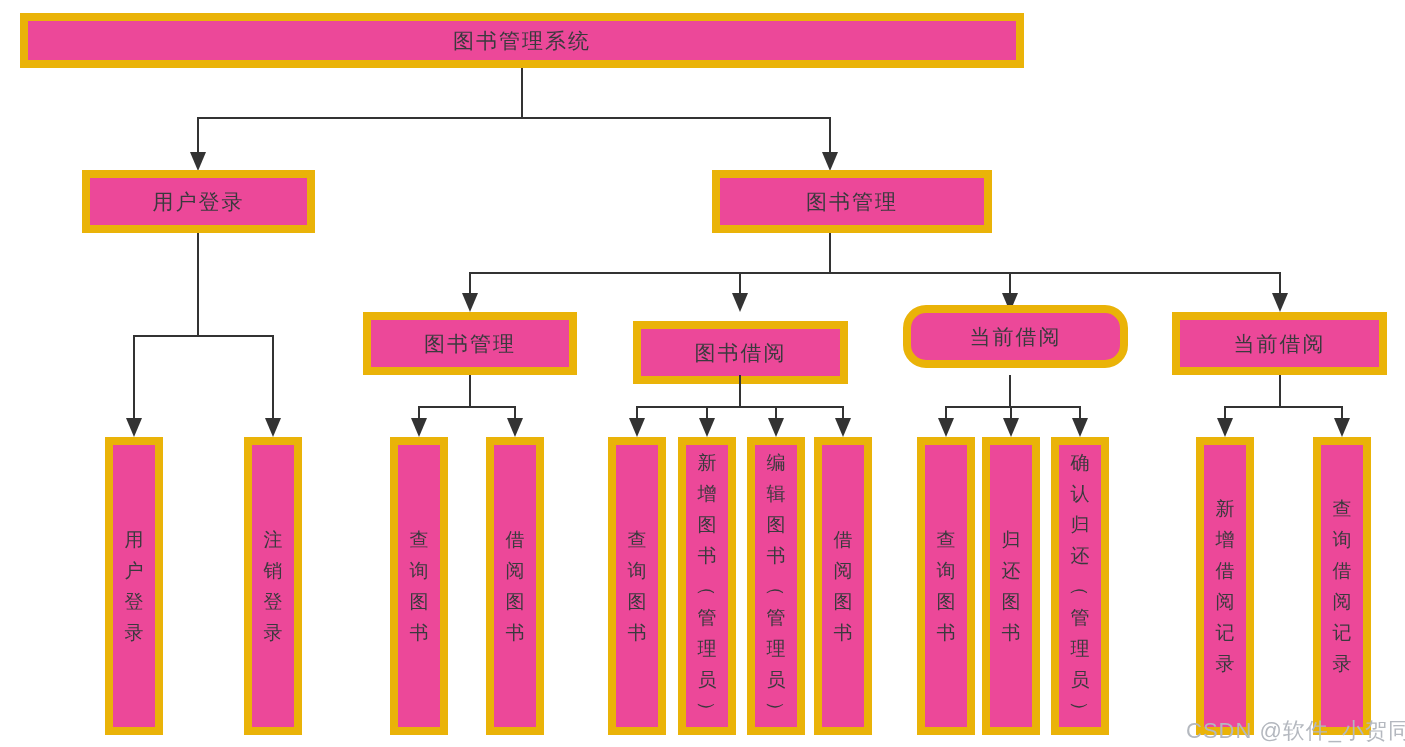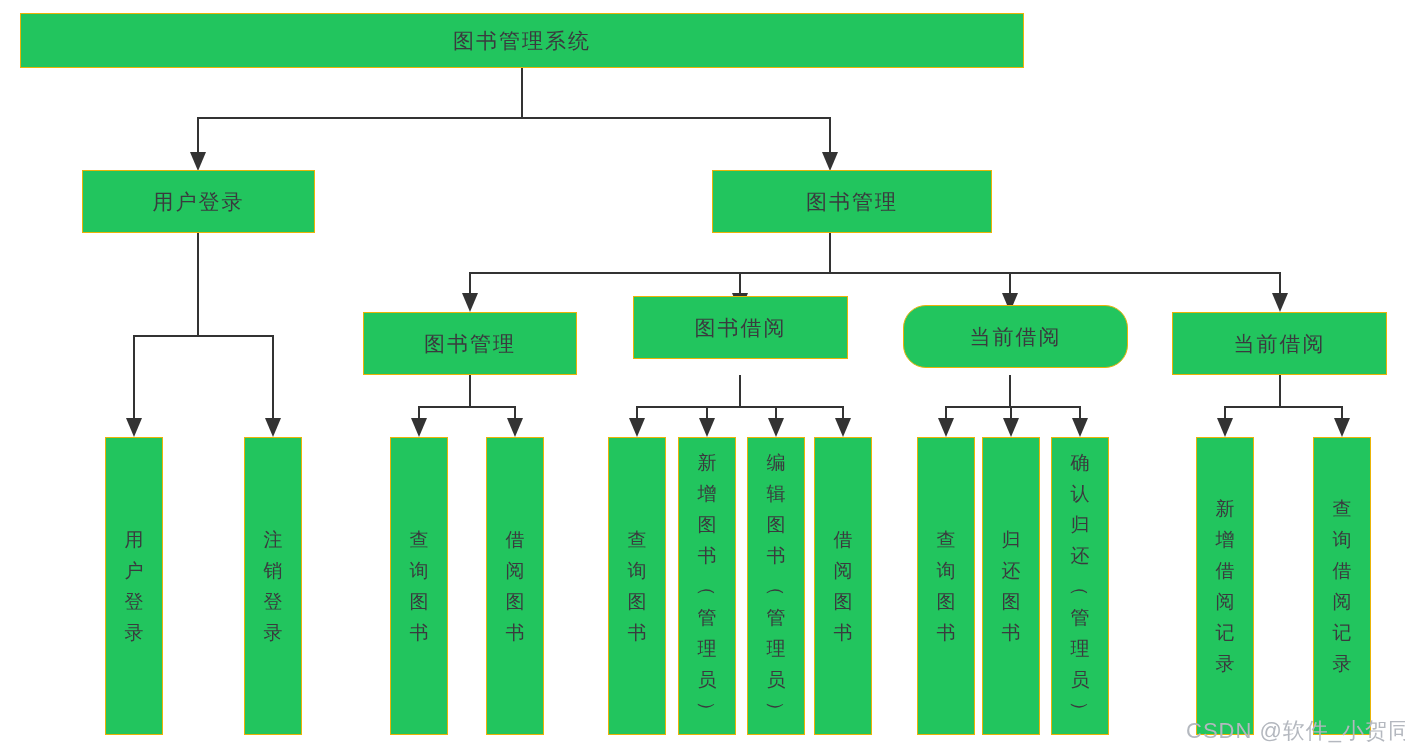--- a/index.html
+++ b/index.html
@@ -2,21 +2,21 @@
 <html><head>
 <meta charset="utf-8">
 <style>
   html,body{margin:0;padding:0;background:#ffffff;}
   .stage{
     position:relative;width:1405px;height:747px;background:#ffffff;
     font-family:"Liberation Sans","DejaVu Sans",sans-serif;color:#3a3a3e;
     overflow:hidden;
   }
   .box{
-    position:absolute;box-sizing:border-box;border:1px solid #eab308;background:#22c55e;
+    position:absolute;box-sizing:border-box;border:8px solid #eab308;background:#ec4899;
     display:flex;align-items:center;justify-content:center;text-align:left;
   }
   .hlabel{font-size:21px;letter-spacing:2px;color:#3a3a3e;}
   .vbox{flex-direction:column;}
   .vbox span{display:block;font-size:19px;line-height:31px;color:#3a3a3e;}
   .vbox .rot{transform:rotate(90deg);}
   .line{position:absolute;background:#333333;}
   .arrow{
     position:absolute;width:0;height:0;
     border-left:8px solid transparent;border-right:8px solid transparent;
@@ -56,21 +56,21 @@
   <div class="line" style="left:469px;top:272px;width:2px;height:22px;"></div>
   <div class="arrow" style="left:462px;top:293px;"></div>
   <div class="line" style="left:739px;top:272px;width:2px;height:22px;"></div>
   <div class="arrow" style="left:732px;top:293px;"></div>
   <div class="line" style="left:1009px;top:272px;width:2px;height:22px;"></div>
   <div class="arrow" style="left:1002px;top:293px;"></div>
   <div class="line" style="left:1279px;top:272px;width:2px;height:22px;"></div>
   <div class="arrow" style="left:1272px;top:293px;"></div>
 
   <div class="box hlabel" style="left:363px;top:312px;width:214px;height:63px;">图书管理</div>
-  <div class="box hlabel" style="left:633px;top:296px;width:215px;height:63px;">图书借阅</div>
+  <div class="box hlabel" style="left:633px;top:321px;width:215px;height:63px;">图书借阅</div>
   <div class="box hlabel" style="left:903px;top:305px;width:225px;height:63px;border-radius:23px;">当前借阅</div>
   <div class="box hlabel" style="left:1172px;top:312px;width:215px;height:63px;">当前借阅</div>
 
   <div class="line" style="left:469px;top:375px;width:2px;height:32px;"></div>
   <div class="line" style="left:418px;top:406px;width:98px;height:2px;"></div>
   <div class="line" style="left:418px;top:406px;width:2px;height:13px;"></div>
   <div class="arrow" style="left:411px;top:418px;"></div>
   <div class="line" style="left:514px;top:406px;width:2px;height:13px;"></div>
   <div class="arrow" style="left:507px;top:418px;"></div>
 

